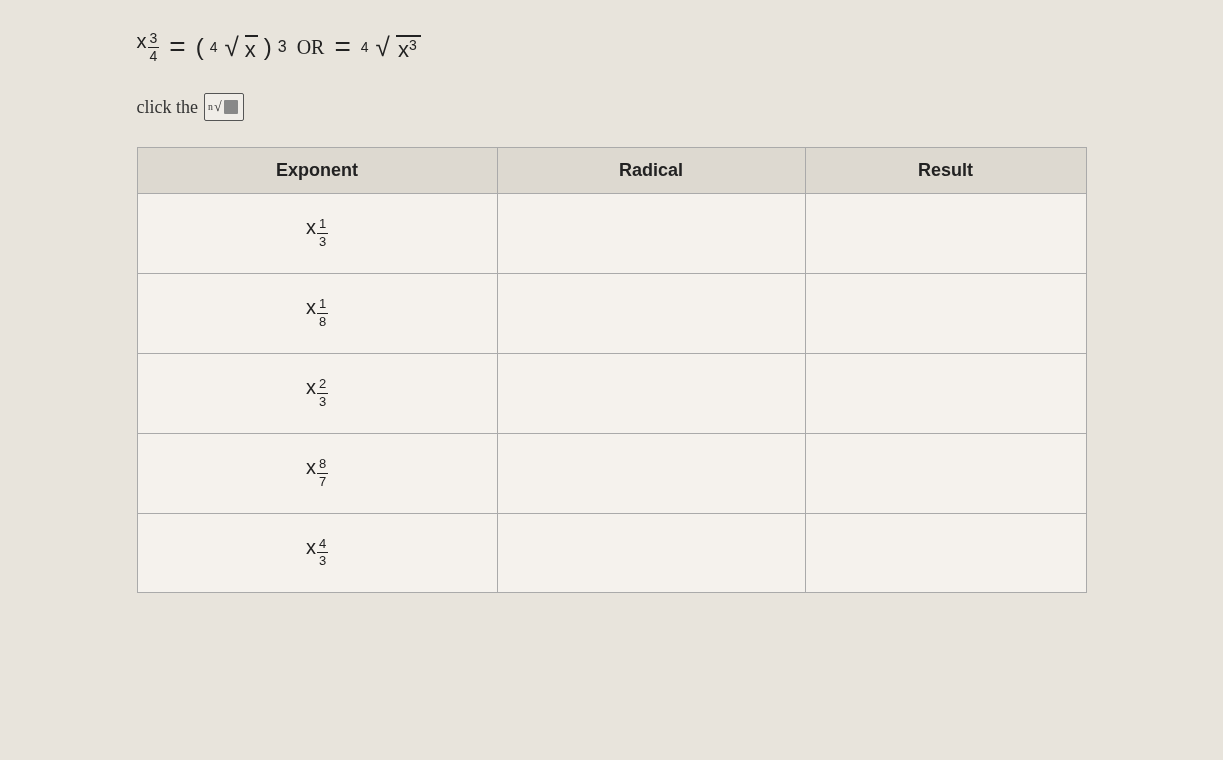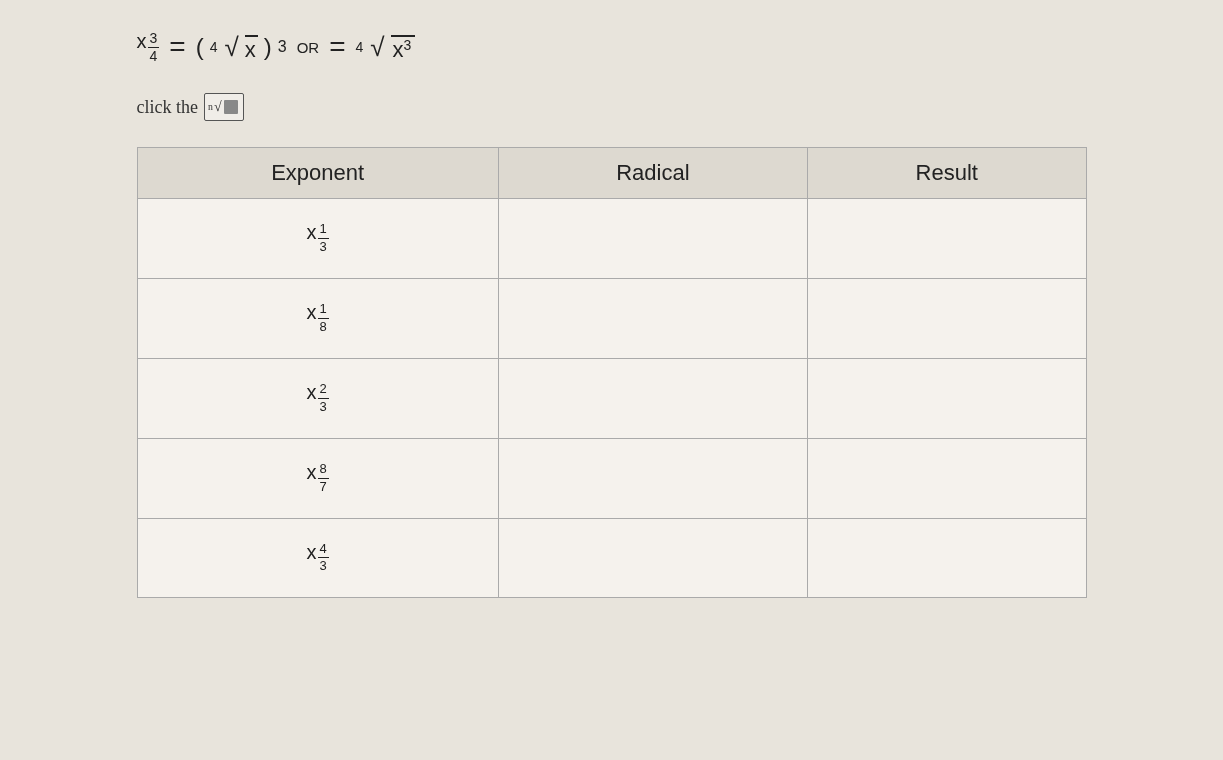--- a/index.html
+++ b/index.html
@@ -80,22 +80,22 @@
       background: #f5f2ed;
     }
 
     thead tr {
       background: #ddd9d0;
     }
 
     th {
       padding: 12px 20px;
       text-align: center;
-      font-size: 22px;
-      font-weight: normal;
+      font-size: 18px;
+      font-weight: bold;
       color: #222;
       border-right: 1.5px solid #aaa;
     }
 
     th:last-child { border-right: none; }
 
     td {
       padding: 22px 20px;
       text-align: center;
       border-top: 1.5px solid #aaa;
@@ -176,21 +176,21 @@
 
     <span class="math-expr">
       <span style="font-size:24px;">(</span>
       <span style="font-size:14px; vertical-align:super; margin-right:1px;">4</span>
       <span style="font-size:26px; line-height:1;">√</span>
       <span style="border-top: 2px solid #222; padding: 0 2px 0 0; font-size:22px; display:inline-block; margin-top:3px;">x</span>
       <span style="font-size:24px;">)</span>
       <span style="font-size:16px; vertical-align:super;">3</span>
     </span>
 
-    <span style="font-size:15px;">OR</span>
+    <span style="font-size:20px;font-family:Liberation Serif, serif;">OR</span>
 
     <span>=</span>
 
     <span class="math-expr">
       <span style="font-size:14px; vertical-align:super; margin-right:1px;">4</span>
       <span style="font-size:26px; line-height:1;">√</span>
       <span style="border-top: 2px solid #222; padding: 0 4px 0 2px; font-size:22px; display:inline-flex; align-items:flex-start; margin-top:3px;">
         <span>x</span>
         <span style="font-size:14px; vertical-align:super;">3</span>
       </span>

